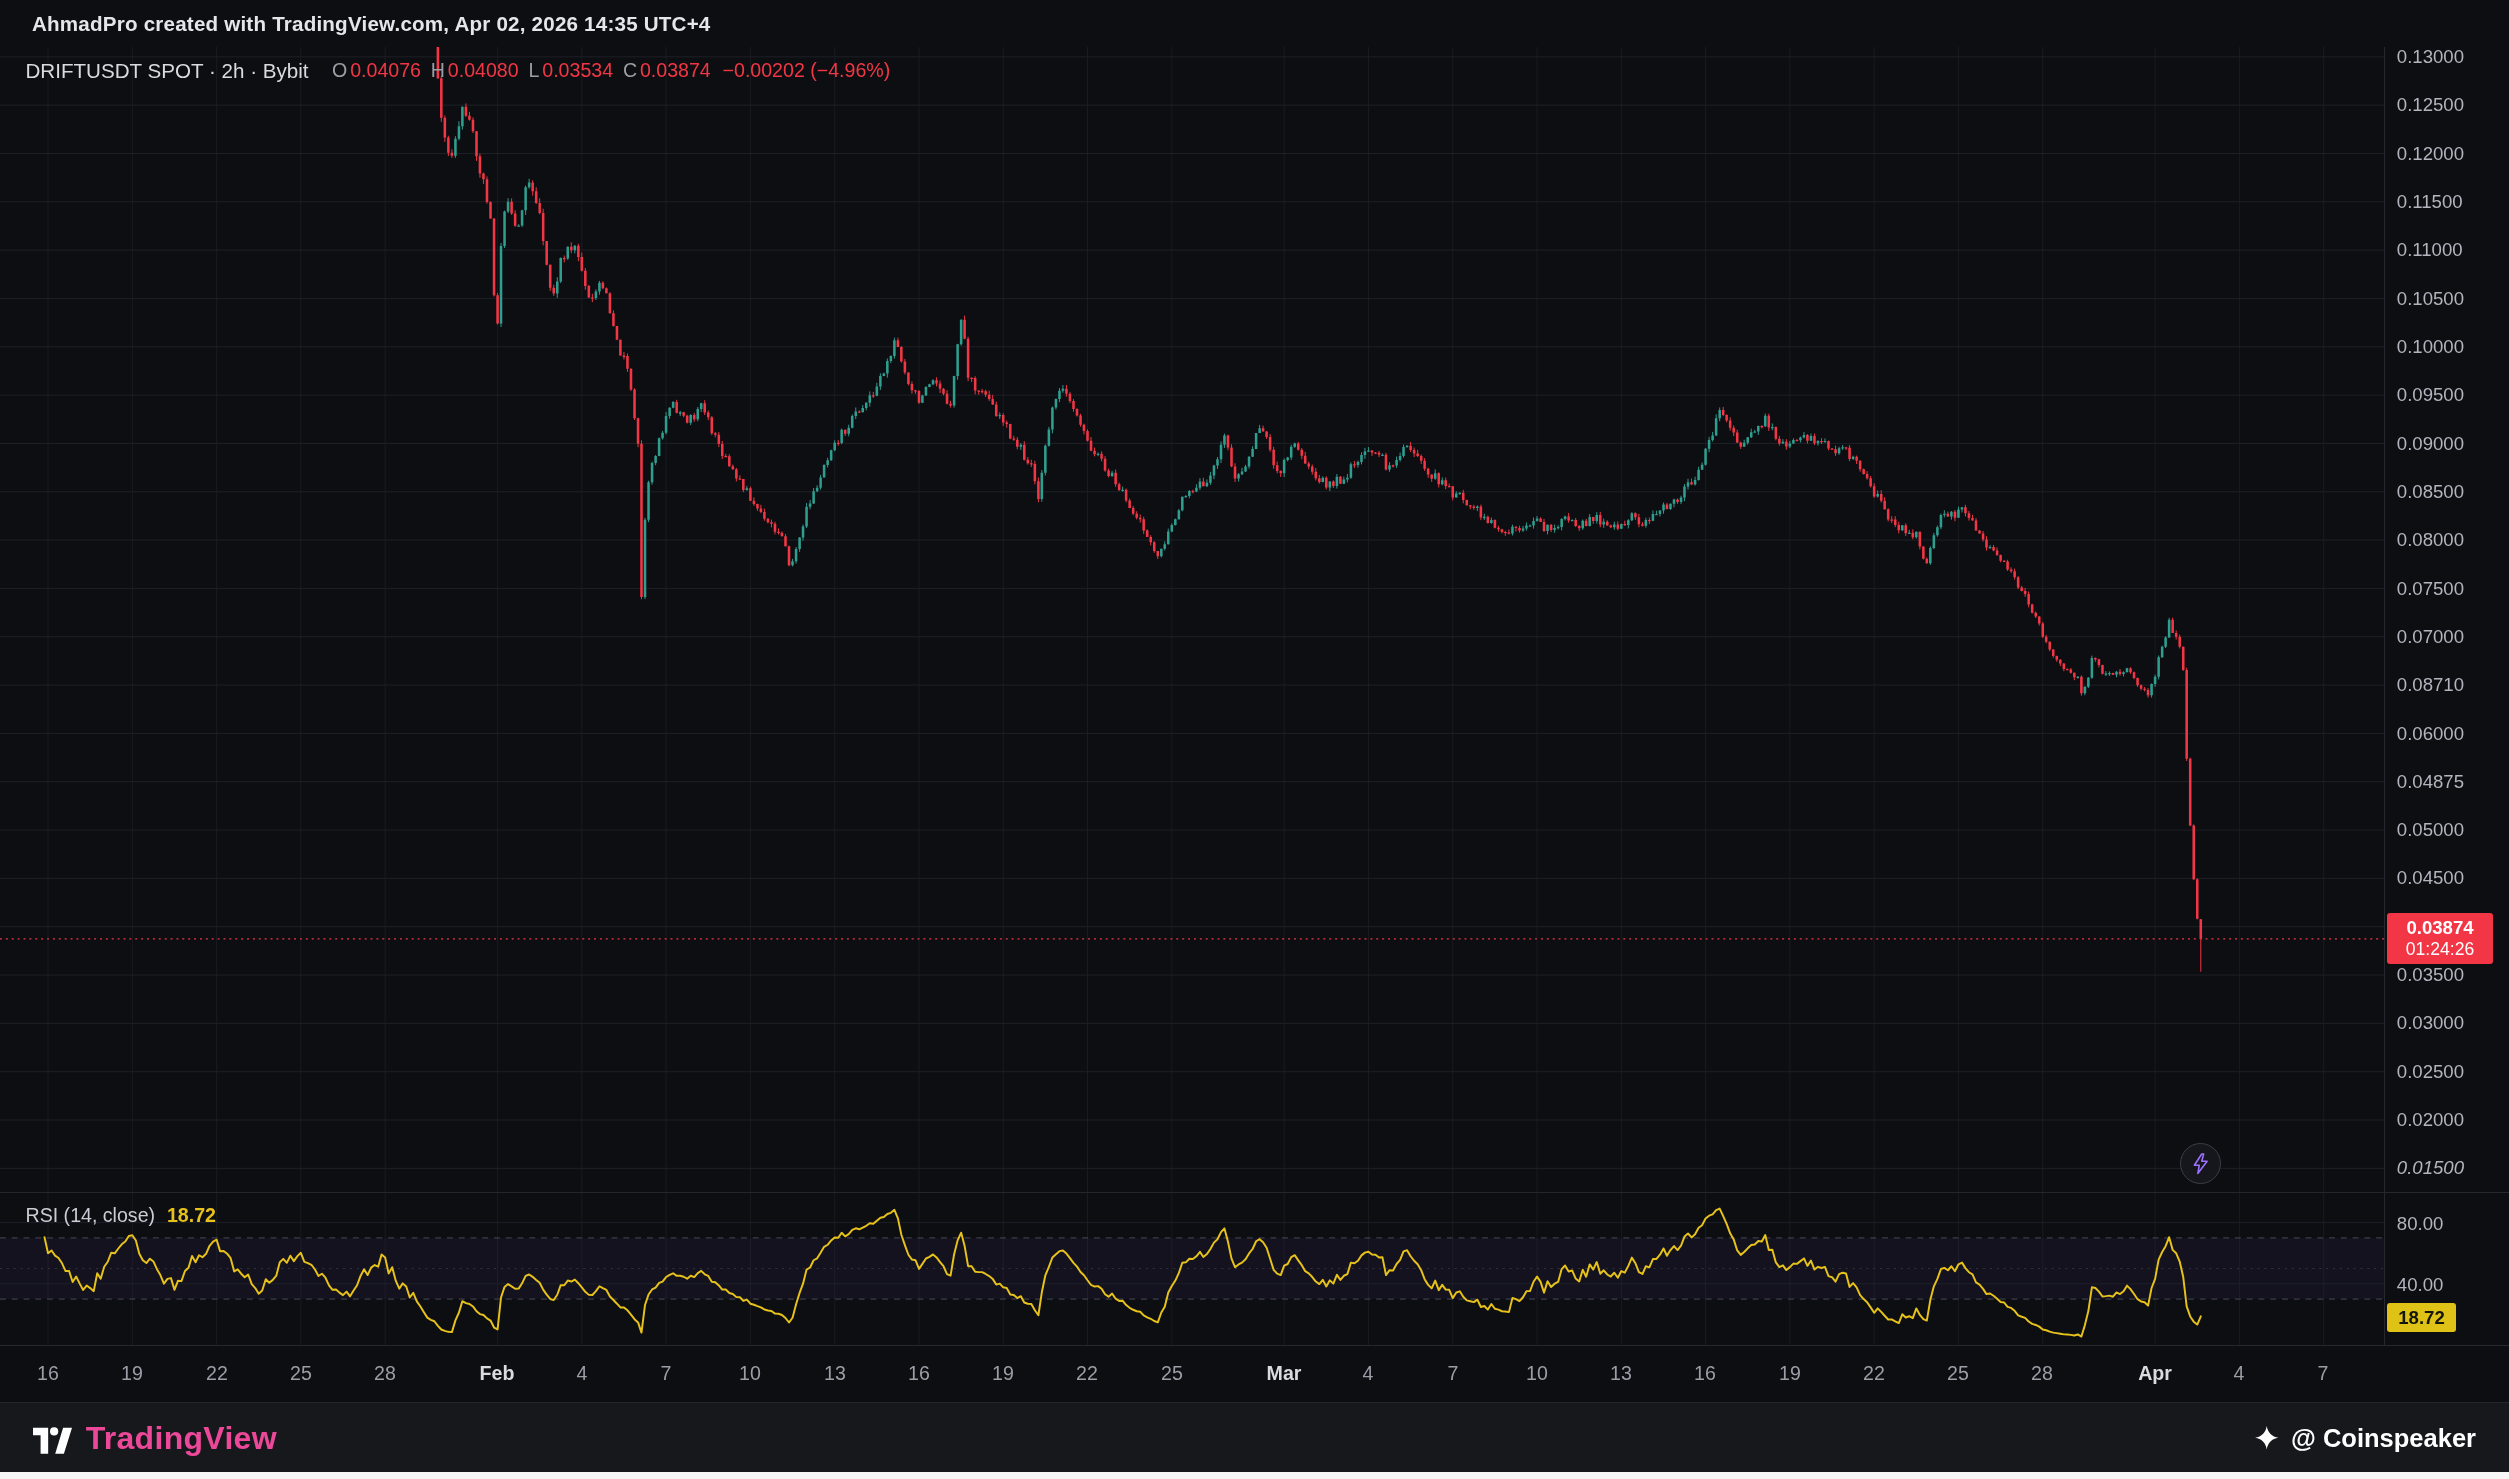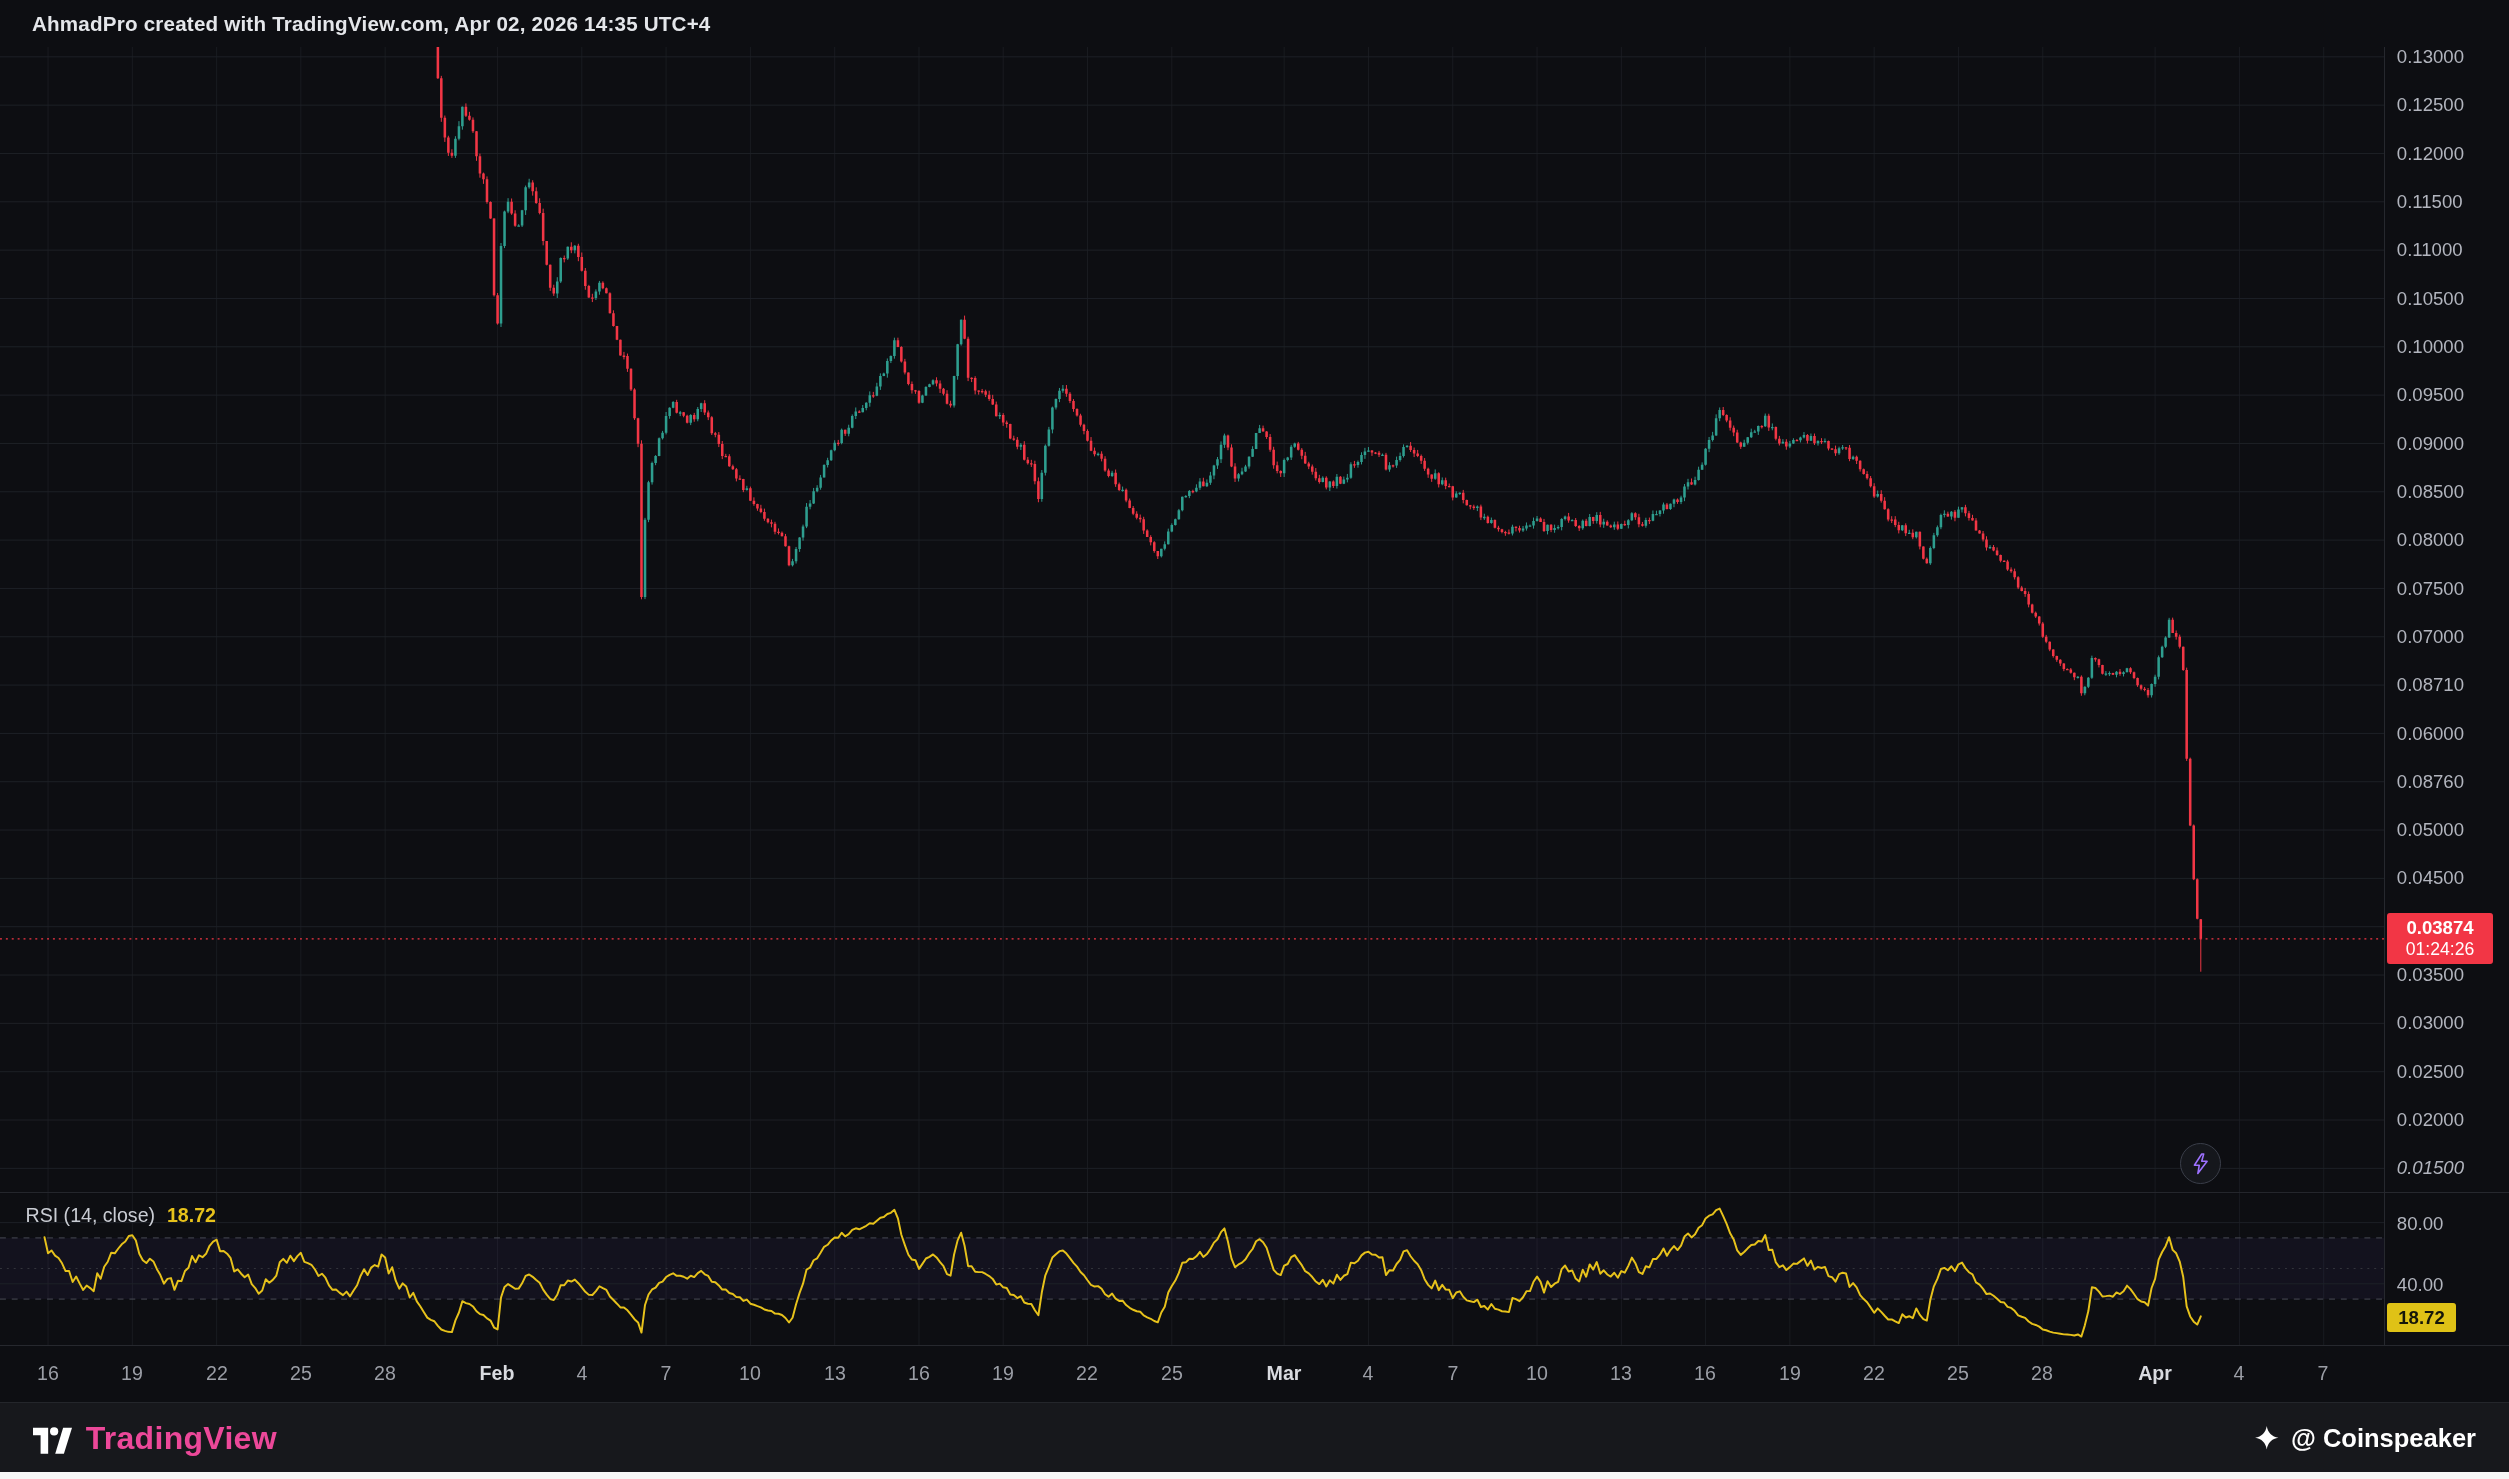--- a/index.html
+++ b/index.html
@@ -146,20 +146,25 @@
         <rect x="0" y="46.8" width="2432" height="62.4" fill="rgba(135,100,255,0.05)"></rect>
         <line x1="0" y1="31.2" x2="2432" y2="31.2" stroke="#1e2127" stroke-width="1"></line>
         <line x1="0" y1="93.6" x2="2432" y2="93.6" stroke="#1e2127" stroke-width="1"></line>
         <line x1="0" y1="46.8" x2="2432" y2="46.8" stroke="#4a4d57" stroke-width="1" stroke-dasharray="6 6"></line>
         <line x1="0" y1="109.2" x2="2432" y2="109.2" stroke="#4a4d57" stroke-width="1" stroke-dasharray="6 6"></line>
         <line x1="0" y1="78" x2="2432" y2="78" stroke="#33353c" stroke-width="1" stroke-dasharray="2 5"></line>
         <line x1="0" y1="0.5" x2="2432" y2="0.5" stroke="#26282e" stroke-width="1"></line>
         <polyline points="45.4,46.1 49.0,62.5 52.6,59.6 56.2,64.9 59.7,67.3 63.3,72.7 66.9,80.6 70.5,80.5 74.1,91.8 77.7,86.2 81.2,93.2 84.8,99.9 88.4,95.4 92.0,98.0 95.6,101.1 99.2,82.9 102.7,88.5 106.3,76.2 109.9,71.1 113.5,61.9 117.1,62.5 120.7,57.6 124.2,53.3 127.8,50.5 131.4,44.8 135.0,44.1 138.6,49.5 142.1,63.0 145.7,69.6 149.3,72.4 152.9,68.0 156.5,70.8 160.1,78.7 163.6,84.7 167.2,93.5 170.8,88.6 174.4,87.8 178.0,99.8 181.6,90.4 185.1,90.9 188.7,80.5 192.3,77.2 195.9,65.2 199.5,71.6 203.0,64.5 206.6,66.5 210.2,63.0 213.8,54.8 217.4,50.5 221.0,48.6 224.5,60.3 228.1,60.1 231.7,62.9 235.3,67.5 238.9,81.0 242.5,78.9 246.0,83.3 249.6,86.9 253.2,84.1 256.8,94.0 260.4,98.0 263.9,103.7 267.5,100.4 271.1,89.0 274.7,92.5 278.3,89.6 281.9,85.2 285.4,71.7 289.0,68.2 292.6,72.2 296.2,64.9 299.8,70.5 303.4,65.4 306.9,62.0 310.5,71.2 314.1,72.5 317.7,74.2 321.3,79.0 324.9,85.6 328.4,83.3 332.0,87.4 335.6,95.2 339.2,99.7 342.8,99.5 346.3,102.6 349.9,105.2 353.5,101.6 357.1,106.4 360.7,100.5 364.3,95.1 367.8,85.6 371.4,78.8 375.0,84.7 378.6,77.1 382.2,74.5 385.8,76.1 389.3,63.6 392.9,66.7 396.5,83.2 400.1,76.7 403.7,90.4 407.3,98.6 410.8,93.2 414.4,96.3 418.0,107.6 421.6,102.8 425.2,111.5 428.7,116.5 432.3,122.3 435.9,128.1 439.5,130.4 443.1,131.8 446.7,136.5 450.2,140.2 453.8,141.6 457.4,142.6 461.0,142.9 464.6,130.9 468.2,122.9 471.7,111.3 475.3,113.3 478.9,114.2 482.5,116.7 486.1,121.6 489.6,124.5 493.2,125.5 496.8,128.9 500.4,131.1 504.0,138.2 507.6,140.1 511.1,107.6 514.7,96.8 518.3,93.9 521.9,96.2 525.5,98.6 529.1,98.5 532.6,93.1 536.2,85.6 539.8,84.1 543.4,86.5 547.0,89.8 550.5,92.5 554.1,99.5 557.7,104.7 561.3,109.1 564.9,110.2 568.5,104.8 572.0,95.0 575.6,95.1 579.2,90.3 582.8,91.3 586.4,89.3 590.0,93.0 593.5,97.3 597.1,101.8 600.7,104.9 604.3,105.0 607.9,101.1 611.5,96.1 615.0,98.1 618.6,99.9 622.2,106.6 625.8,110.2 629.4,113.9 632.9,117.7 636.5,117.8 640.1,120.7 643.7,125.0 647.3,129.7 650.9,133.0 654.4,143.4 658.0,115.2 661.6,104.5 665.2,99.4 668.8,97.5 672.4,92.7 675.9,91.3 679.5,86.7 683.1,84.5 686.7,82.9 690.3,85.5 693.9,85.4 697.4,86.4 701.0,88.4 704.6,85.4 708.2,86.8 711.8,82.7 715.3,80.4 718.9,83.9 722.5,85.6 726.1,91.5 729.7,92.0 733.3,95.3 736.8,99.5 740.4,99.5 744.0,103.0 747.6,104.0 751.2,107.2 754.8,107.3 758.3,111.1 761.9,109.7 765.5,113.9 769.1,115.0 772.7,116.4 776.2,117.6 779.8,119.8 783.4,120.9 787.0,121.4 790.6,124.0 794.2,124.2 797.7,125.4 801.3,128.5 804.9,133.1 808.5,128.2 812.1,114.4 815.7,102.9 819.2,93.5 822.8,79.1 826.4,77.0 830.0,69.6 833.6,67.6 837.1,62.0 840.7,55.9 844.3,53.8 847.9,49.4 851.5,46.4 855.1,46.7 858.6,41.5 862.2,45.3 865.8,43.0 869.4,38.6 873.0,37.0 876.6,38.0 880.1,36.3 883.7,34.4 887.3,31.9 890.9,32.4 894.5,29.3 898.1,26.2 901.6,25.5 905.2,22.4 908.8,21.2 912.4,18.1 916.0,26.9 919.5,43.6 923.1,54.1 926.7,64.0 930.3,68.9 933.9,69.5 937.5,78.4 941.0,73.3 944.6,67.8 948.2,66.1 951.8,63.6 955.4,66.7 959.0,71.5 962.5,75.7 966.1,83.8 969.7,85.3 973.3,63.7 976.9,49.3 980.5,41.5 984.0,54.8 987.6,75.6 991.2,75.7 994.8,81.4 998.4,81.7 1001.9,81.7 1005.5,83.6 1009.1,85.7 1012.7,88.6 1016.3,94.4 1019.9,93.4 1023.4,97.2 1027.0,97.9 1030.6,104.6 1034.2,105.1 1037.8,108.2 1041.4,106.3 1044.9,112.7 1048.5,114.0 1052.1,114.3 1055.7,120.6 1059.3,125.7 1062.8,102.3 1066.4,84.9 1070.0,76.4 1073.6,66.8 1077.2,63.4 1080.8,60.3 1084.3,59.6 1087.9,62.8 1091.5,67.4 1095.1,72.3 1098.7,76.1 1102.3,81.5 1105.8,84.9 1109.4,90.0 1113.0,94.8 1116.6,96.4 1120.2,96.0 1123.8,98.6 1127.3,104.2 1130.9,106.7 1134.5,103.6 1138.1,108.8 1141.7,111.1 1145.2,110.8 1148.8,115.3 1152.4,118.1 1156.0,120.1 1159.6,121.6 1163.2,122.1 1166.7,125.9 1170.3,127.8 1173.9,129.3 1177.5,131.6 1181.1,132.9 1184.7,122.9 1188.2,117.0 1191.8,102.5 1195.4,95.8 1199.0,90.3 1202.6,82.5 1206.1,72.1 1209.7,71.7 1213.3,68.0 1216.9,68.4 1220.5,65.6 1224.1,61.0 1227.6,66.2 1231.2,63.3 1234.8,58.1 1238.4,51.6 1242.0,48.1 1245.6,40.9 1249.1,37.1 1252.7,50.7 1256.3,67.9 1259.9,76.7 1263.5,73.9 1267.0,72.0 1270.6,68.6 1274.2,62.6 1277.8,58.1 1281.4,50.2 1285.0,48.1 1288.5,51.3 1292.1,56.8 1295.7,68.1 1299.3,79.4 1302.9,83.2 1306.5,84.7 1310.0,75.1 1313.6,73.4 1317.2,66.4 1320.8,64.4 1324.4,69.7 1328.0,74.6 1331.5,80.7 1335.1,82.9 1338.7,86.7 1342.3,91.3 1345.9,93.9 1349.4,89.5 1353.0,96.3 1356.6,90.1 1360.2,93.4 1363.8,84.4 1367.4,89.6 1370.9,85.4 1374.5,83.7 1378.1,72.0 1381.7,72.7 1385.3,70.1 1388.9,64.6 1392.4,61.8 1396.0,60.9 1399.6,63.7 1403.2,64.0 1406.8,66.7 1410.3,66.6 1413.9,84.7 1417.5,79.7 1421.1,80.0 1424.7,73.4 1428.3,69.2 1431.8,60.5 1435.4,59.4 1439.0,65.5 1442.6,70.1 1446.2,73.6 1449.8,79.7 1453.3,88.9 1456.9,94.7 1460.5,98.3 1464.1,90.3 1467.7,100.1 1471.3,94.7 1474.8,99.5 1478.4,99.7 1482.0,108.2 1485.6,102.5 1489.2,101.3 1492.7,106.8 1496.3,110.5 1499.9,111.4 1503.5,112.3 1507.1,109.8 1510.7,117.3 1514.2,116.2 1517.8,119.9 1521.4,114.2 1525.0,119.1 1528.6,120.0 1532.2,121.6 1535.7,121.9 1539.3,122.5 1542.9,108.1 1546.5,109.2 1550.1,111.3 1553.7,107.3 1557.2,101.1 1560.8,101.0 1564.4,91.5 1568.0,86.3 1571.6,91.6 1575.1,102.6 1578.7,91.0 1582.3,96.9 1585.9,93.5 1589.5,91.7 1593.1,78.6 1596.6,74.9 1600.2,81.0 1603.8,80.0 1607.4,88.3 1611.0,91.2 1614.6,79.3 1618.1,86.4 1621.7,73.8 1625.3,79.1 1628.9,71.4 1632.5,83.3 1636.0,79.8 1639.6,84.1 1643.2,86.2 1646.8,82.3 1650.4,87.4 1654.0,80.6 1657.5,82.2 1661.1,75.3 1664.7,66.9 1668.3,72.6 1671.9,81.8 1675.5,83.6 1679.0,75.7 1682.6,76.8 1686.2,68.4 1689.8,68.3 1693.4,63.9 1697.0,57.5 1700.5,65.0 1704.1,59.2 1707.7,55.1 1711.3,59.2 1714.9,54.7 1718.4,45.4 1722.0,42.3 1725.6,46.3 1729.2,43.1 1732.8,36.5 1736.4,33.8 1739.9,27.0 1743.5,24.1 1747.1,22.8 1750.7,18.5 1754.3,16.9 1757.9,24.5 1761.4,32.5 1765.0,42.1 1768.6,48.3 1772.2,59.6 1775.8,64.1 1779.3,61.2 1782.9,57.4 1786.5,54.1 1790.1,53.5 1793.7,49.9 1797.3,50.5 1800.8,43.9 1804.4,59.1 1808.0,58.8 1811.6,71.8 1815.2,76.5 1818.8,74.8 1822.3,79.6 1825.9,76.6 1829.5,73.0 1833.1,73.3 1836.7,70.5 1840.3,67.7 1843.8,75.3 1847.4,70.0 1851.0,79.1 1854.6,76.3 1858.2,77.5 1861.7,76.4 1865.3,85.8 1868.9,86.9 1872.5,91.4 1876.1,83.8 1879.7,82.3 1883.2,83.1 1886.8,96.8 1890.4,92.9 1894.0,97.2 1897.6,105.2 1901.2,109.2 1904.7,112.4 1908.3,117.7 1911.9,123.2 1915.5,118.7 1919.1,122.3 1922.6,126.2 1926.2,130.0 1929.8,130.0 1933.4,132.0 1937.0,133.7 1940.6,124.7 1944.1,128.0 1947.7,126.7 1951.3,128.6 1954.9,118.7 1958.5,125.4 1962.1,129.7 1965.6,131.1 1969.2,110.0 1972.8,96.2 1976.4,88.6 1980.0,78.5 1983.5,77.4 1987.1,79.8 1990.7,75.7 1994.3,80.8 1997.9,73.7 2001.5,72.0 2005.0,77.6 2008.6,81.8 2012.2,83.9 2015.8,92.2 2019.4,94.4 2023.0,98.8 2026.5,104.1 2030.1,103.5 2033.7,105.8 2037.3,108.8 2040.9,112.2 2044.5,112.7 2048.0,117.2 2051.6,118.2 2055.2,121.2 2058.8,125.8 2062.4,127.2 2065.9,128.4 2069.5,132.1 2073.1,134.5 2076.7,135.6 2080.3,137.3 2083.9,140.2 2087.4,141.0 2091.0,142.4 2094.6,143.4 2098.2,143.9 2101.8,144.5 2105.4,145.2 2108.9,145.3 2112.5,145.7 2116.1,146.4 2119.7,145.3 2123.3,147.4 2126.8,136.0 2130.4,121.4 2134.0,97.2 2137.6,97.9 2141.2,101.6 2144.8,106.6 2148.3,106.2 2151.9,105.7 2155.5,106.8 2159.1,102.4 2162.7,104.1 2166.3,101.3 2169.8,95.5 2173.4,99.0 2177.0,104.0 2180.6,109.3 2184.2,111.6 2187.8,112.5 2191.3,115.9 2194.9,97.9 2198.5,88.6 2202.1,68.9 2205.7,61.2 2209.2,55.2 2212.8,46.1 2216.4,59.0 2220.0,62.5 2223.6,70.9 2227.2,86.7 2230.7,116.7 2234.3,126.9 2237.9,132.2 2241.5,135.2 2245.1,126.8 " fill="none" stroke="#e7c21b" stroke-width="2" stroke-linejoin="round" stroke-linecap="round"></polyline>
       </svg>
 
+    <div id="legend">
+      <span id="symbol">DRIFTUSDT SPOT · 2h · Bybit</span>
+      <span id="ohlc"><span class="ol">O</span><span class="ov">0.04076</span><span class="ol">H</span><span class="ov">0.04080</span><span class="ol">L</span><span class="ov">0.03534</span><span class="ol">C</span><span class="ov">0.03874</span></span>
+      <span id="change">−0.00202 (−4.96%)</span>
+    </div>
 
     <div id="rsi-legend">
       <span id="rsi-title">RSI (14, close)</span>
       <span id="rsi-value">18.72</span>
     </div>
 
     <div id="price-axis">
       <div id="price-badge" style="top: 866px;">
         <div class="l1">0.03874</div>
         <div class="l2">01:24:26</div>
@@ -172,21 +177,21 @@
         <div class="pl" style="top: 241px;">0.10500</div>
         <div class="pl" style="top: 289px;">0.10000</div>
         <div class="pl" style="top: 337px;">0.09500</div>
         <div class="pl" style="top: 386px;">0.09000</div>
         <div class="pl" style="top: 434px;">0.08500</div>
         <div class="pl" style="top: 482px;">0.08000</div>
         <div class="pl" style="top: 531px;">0.07500</div>
         <div class="pl" style="top: 579px;">0.07000</div>
         <div class="pl" style="top: 627px;">0.08710</div>
         <div class="pl" style="top: 676px;">0.06000</div>
-        <div class="pl" style="top: 724px;">0.08760</div>
+        <div class="pl" style="top: 724px;">0.04875</div>
         <div class="pl" style="top: 772px;">0.05000</div>
         <div class="pl" style="top: 820px;">0.04500</div>
         <div class="pl" style="top: 869px;">0.04000</div>
         <div class="pl" style="top: 917px;">0.03500</div>
         <div class="pl" style="top: 965px;">0.03000</div>
         <div class="pl" style="top: 1014px;">0.02500</div>
         <div class="pl" style="top: 1062px;">0.02000</div>
         <div class="pl" style="top: 1110px; font-style: italic;">0.01500</div>
       </div>
 

